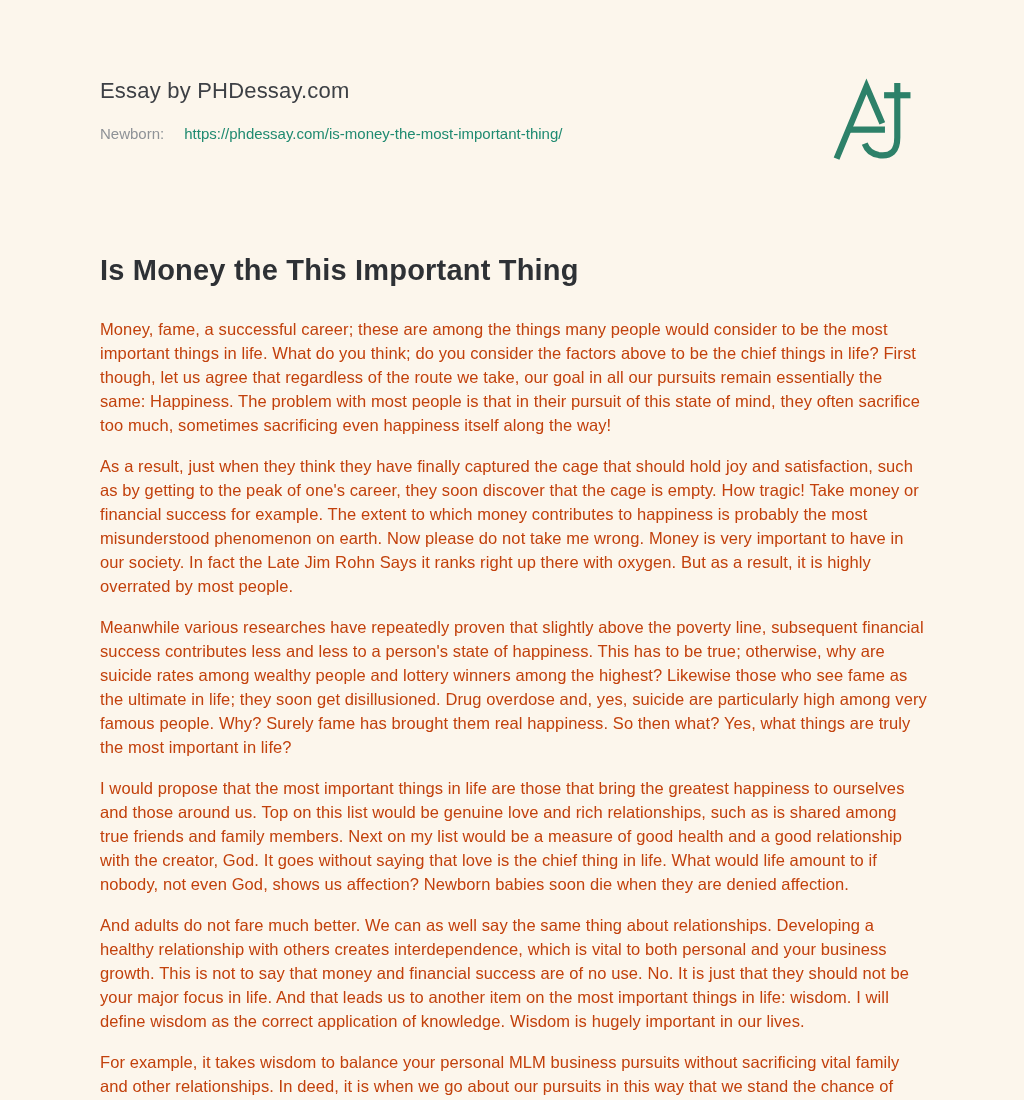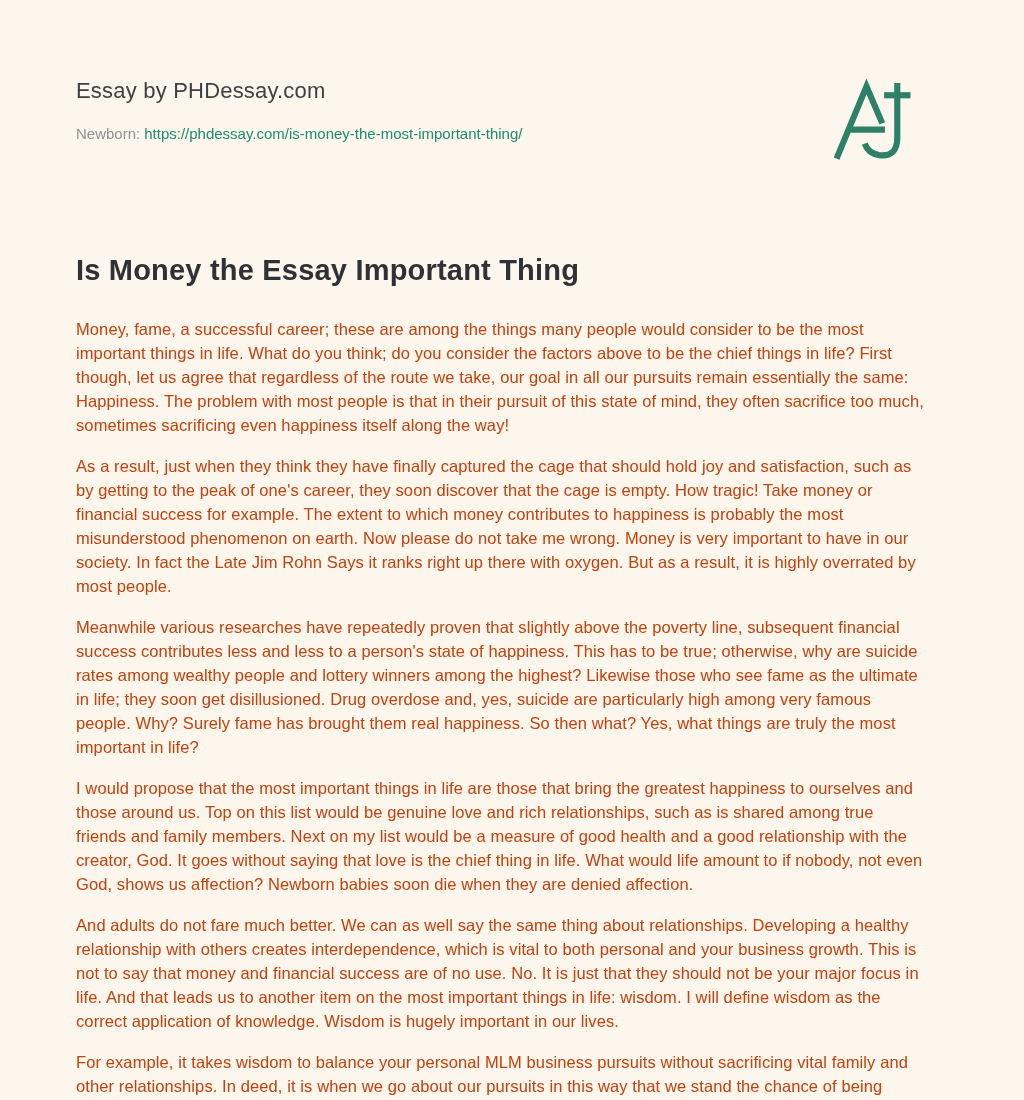--- a/index.html
+++ b/index.html
@@ -11,21 +11,21 @@
   }
 
   body {
     background: #fcf6ec;
     font-family: "Liberation Sans", sans-serif;
   }
 
   .page {
     width: 1024px;
     height: 780px;
-    padding: 78px 96px 0 76px;
+    padding: 78px 96px 0 100px;
     border-radius: 27px;
   }
 
   .header {
     display: flex;
     justify-content: space-between;
     align-items: flex-start;
   }
 
   .site-title {
@@ -37,21 +37,21 @@
 
   .source-line {
     margin-top: 21px;
     font-size: 15px;
     color: #8e9297;
   }
 
   .source-line a {
     color: #1f8a70;
     text-decoration: none;
-    margin-left: 4px;
+    margin-left: 20px;
     text-align: center;
   }
 
   .logo {
     margin-right: 14px;
     margin-top: -4px;
   }
 
   .article-title {
     margin-top: 86px;
@@ -91,21 +91,21 @@
         <g stroke="#2d8169" stroke-width="7" stroke-linecap="butt" fill="none">
           <path d="M12 96 L46 14 L64 56"></path>
           <path d="M25 63 L67 63"></path>
           <path d="M81 10 L81 72 Q81 95 60 92 Q48 90 44 79"></path>
           <path d="M66 24 L96 24"></path>
         </g>
       </svg>
     </div>
   </div>
 
-  <h1 class="article-title">Is Money the Essay Important Thing</h1>
+  <h1 class="article-title">Is Money the This Important Thing</h1>
 
   <div class="article-body">
 
       <p>Money, fame, a successful career; these are among the things many people would consider to be the most important things in life. What do you think; do you consider the factors above to be the chief things in life? First though, let us agree that regardless of the route we take, our goal in all our pursuits remain essentially the same: Happiness. The problem with most people is that in their pursuit of this state of mind, they often sacrifice too much, sometimes sacrificing even happiness itself along the way!</p>
 
       <p>As a result, just when they think they have finally captured the cage that should hold joy and satisfaction, such as by getting to the peak of one's career, they soon discover that the cage is empty. How tragic! Take money or financial success for example. The extent to which money contributes to happiness is probably the most misunderstood phenomenon on earth. Now please do not take me wrong. Money is very important to have in our society. In fact the Late Jim Rohn Says it ranks right up there with oxygen. But as a result, it is highly overrated by most people.</p>
 
       <p>Meanwhile various researches have repeatedly proven that slightly above the poverty line, subsequent financial success contributes less and less to a person's state of happiness. This has to be true; otherwise, why are suicide rates among wealthy people and lottery winners among the highest? Likewise those who see fame as the ultimate in life; they soon get disillusioned. Drug overdose and, yes, suicide are particularly high among very famous people. Why? Surely fame has brought them real happiness. So then what? Yes, what things are truly the most important in life?</p>
 
       <p>I would propose that the most important things in life are those that bring the greatest happiness to ourselves and those around us. Top on this list would be genuine love and rich relationships, such as is shared among true friends and family members. Next on my list would be a measure of good health and a good relationship with the creator, God. It goes without saying that love is the chief thing in life. What would life amount to if nobody, not even God, shows us affection? Newborn babies soon die when they are denied affection.</p>

